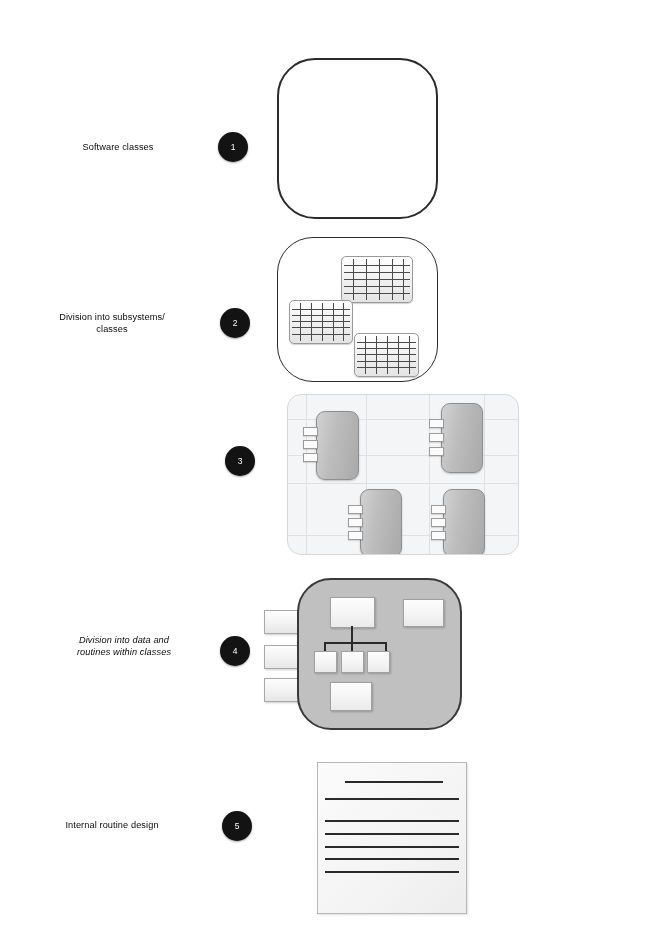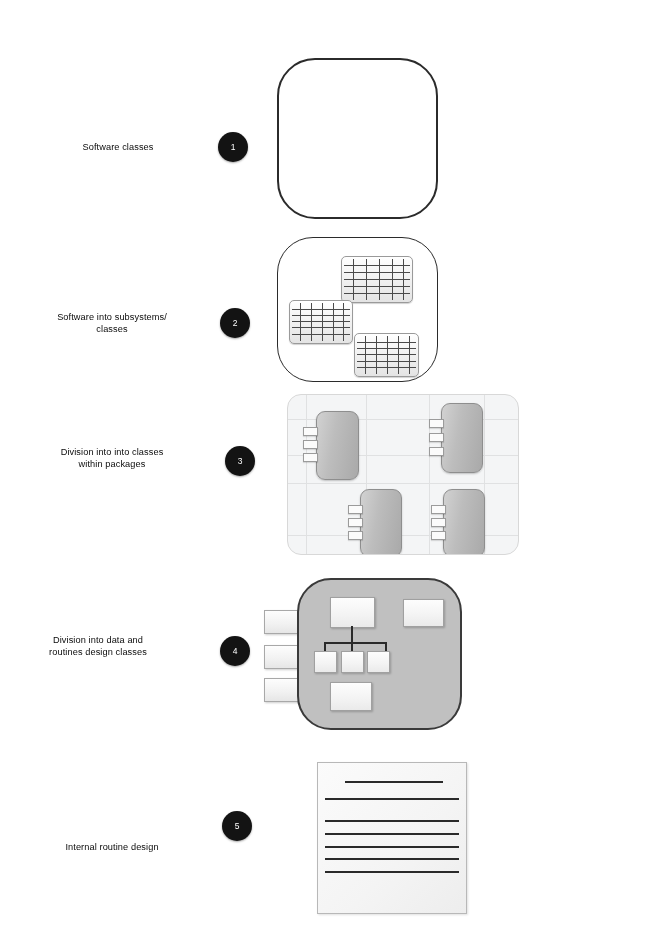--- a/index.html
+++ b/index.html
@@ -184,21 +184,21 @@
 
   <div class="stage-label" style="left:28px; top:141px;">
     <div>Software classes</div>
   </div>
   <div class="stage-badge" style="left:218px; top:132px;">
     <span>1</span>
   </div>
   <div class="panel" id="stage1-shape"></div>
 
   <div class="stage-label" style="left:22px; top:311px;">
-    <div>Software into subsystems/</div>
+    <div>Division into subsystems/</div>
     <div>classes</div>
   </div>
   <div class="stage-badge" style="left:220px; top:308px;">
     <span>2</span>
   </div>
   <div class="panel" id="stage2-shape">
 
     <div class="grid-card" style="left:63px; top:18px; width:70px; height:45px;">
       <div class="vline" style="left:11px;"></div>
       <div class="vline" style="left:24px;"></div>
@@ -232,24 +232,20 @@
       <div class="vline" style="left:43px;"></div>
       <div class="vline" style="left:54px;"></div>
       <div class="hline" style="top:8px;"></div>
       <div class="hline" style="top:14px;"></div>
       <div class="hline" style="top:20px;"></div>
       <div class="hline" style="top:27px;"></div>
       <div class="hline" style="top:33px;"></div>
     </div>
   </div>
 
-  <div class="stage-label" style="left:22px; top:446px;">
-    <div>Division into into classes</div>
-    <div>within packages</div>
-  </div>
   <div class="stage-badge" style="left:225px; top:446px;">
     <span>3</span>
   </div>
   <div class="panel" id="stage3-shape">
 
     <div class="gline-v" style="left:18px;"></div>
     <div class="gline-v" style="left:78px;"></div>
     <div class="gline-v" style="left:141px;"></div>
     <div class="gline-v" style="left:196px;"></div>
     <div class="gline-h" style="top:24px;"></div>
@@ -271,23 +267,23 @@
     <div class="class-tab" style="left:60px; top:110px;"></div>
     <div class="class-tab" style="left:60px; top:123px;"></div>
     <div class="class-tab" style="left:60px; top:136px;"></div>
 
     <div class="class-block" style="left:155px; top:94px; width:40px; height:66px;"></div>
     <div class="class-tab" style="left:143px; top:110px;"></div>
     <div class="class-tab" style="left:143px; top:123px;"></div>
     <div class="class-tab" style="left:143px; top:136px;"></div>
   </div>
 
-  <div class="stage-label" style="left:8px; top:634px;">
+  <div class="stage-label" style="left:34px; top:634px;font-style:italic;">
     <div>Division into data and</div>
-    <div>routines design classes</div>
+    <div>routines within classes</div>
   </div>
   <div class="stage-badge" style="left:220px; top:636px;">
     <span>4</span>
   </div>
 
   <div class="data-tab" style="left:264px; top:610px;"></div>
   <div class="data-tab" style="left:264px; top:645px;"></div>
   <div class="data-tab" style="left:264px; top:678px;"></div>
 
   <div class="panel" id="stage4-shape">
@@ -302,21 +298,21 @@
     <div class="connector" style="left:52px; top:62px; width:1.6px; height:10px;"></div>
     <div class="connector" style="left:86px; top:62px; width:1.6px; height:10px;"></div>
 
     <div class="routine-box" style="left:15px; top:71px; width:21px; height:20px;"></div>
     <div class="routine-box" style="left:42px; top:71px; width:21px; height:20px;"></div>
     <div class="routine-box" style="left:68px; top:71px; width:21px; height:20px;"></div>
 
     <div class="routine-box" style="left:31px; top:102px; width:40px; height:27px;"></div>
   </div>
 
-  <div class="stage-label" style="left:22px; top:841px;">
+  <div class="stage-label" style="left:22px; top:819px;">
     <div>Internal routine design</div>
   </div>
   <div class="stage-badge" style="left:222px; top:811px;">
     <span>5</span>
   </div>
   <div class="panel" id="stage5-shape">
     <div class="doc-line" style="left:27px; top:18px; width:98px; height:2px;"></div>
     <div class="doc-line" style="left:7px; top:35px; width:134px; height:1.8px;"></div>
     <div class="doc-line" style="left:7px; top:57px; width:134px; height:1.8px;"></div>
     <div class="doc-line" style="left:7px; top:70px; width:134px; height:1.8px;"></div>

